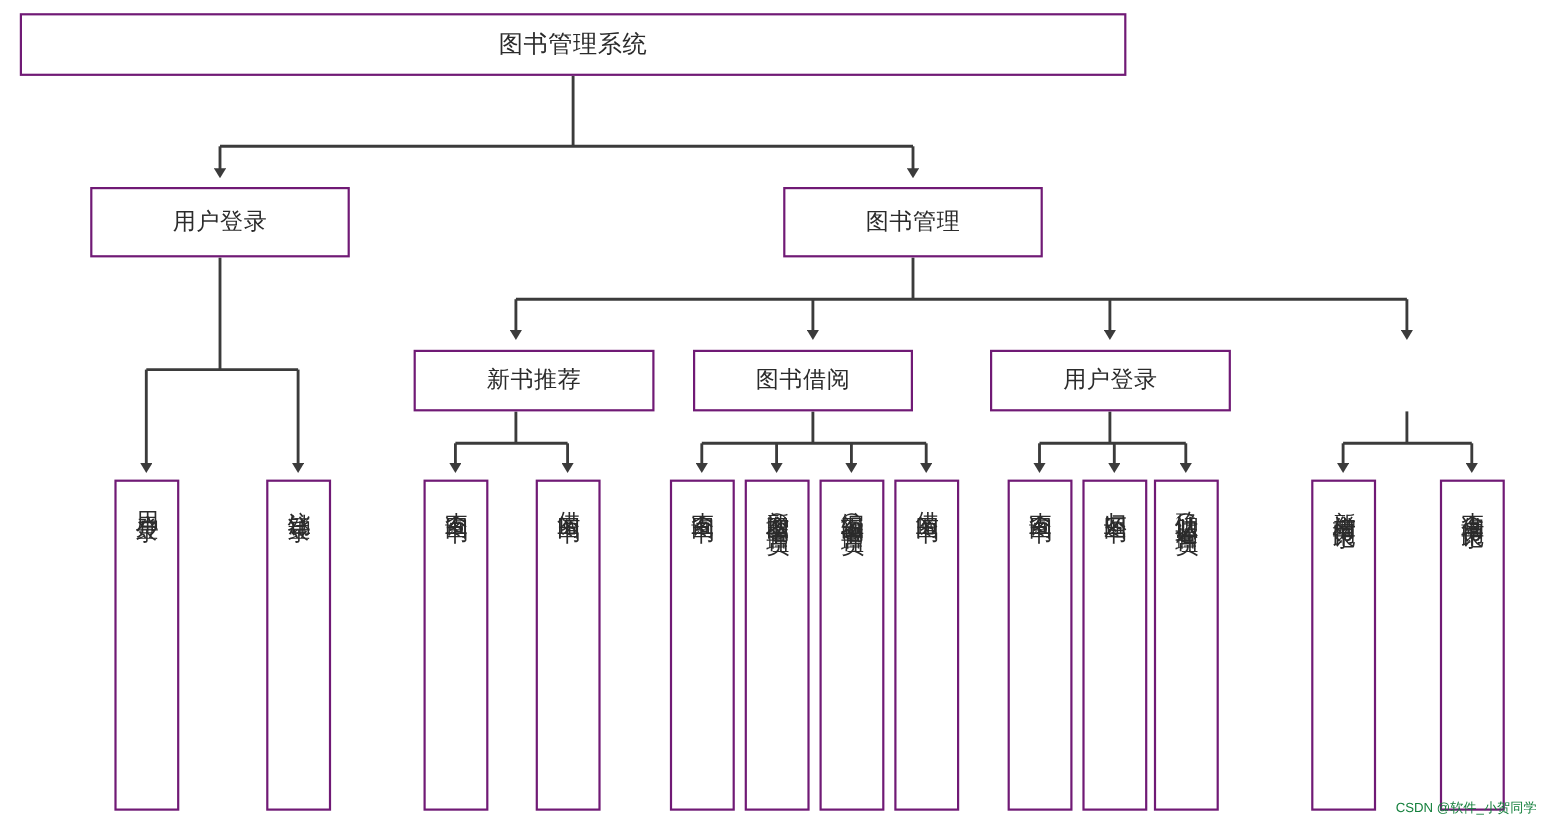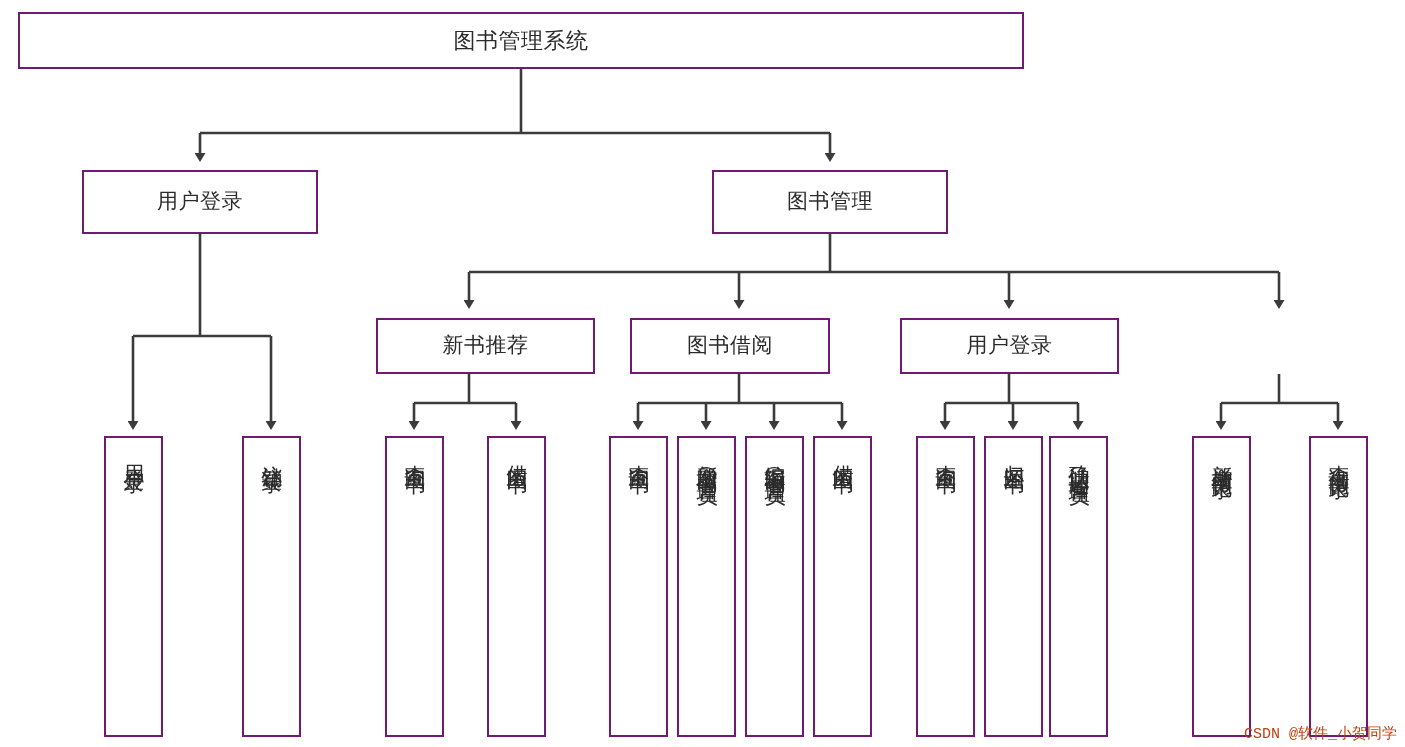--- a/index.html
+++ b/index.html
@@ -56,25 +56,25 @@
     text-orientation: upright;
     font-size: 21px;
     letter-spacing: 3px;
     line-height: 1;
   }
   #root-node .label { font-size: 22px; }
   #watermark {
     position: absolute;
     right: 8px;
     bottom: 4px;
-    font-size: 15px;
-    color: #c2410c;
+    font-size: 12px;
+    color: #15803d;
     white-space: nowrap;
     z-index: 5;
-    font-family: Liberation Mono, monospace;
+    font-family: Liberation Sans, sans-serif;
   }
 </style>
 </head>
 <body>
 
 <div id="canvas">
 
   <svg id="edges" viewBox="0 0 1405 747">
     <defs>
       <marker id="arrow" markerWidth="9" markerHeight="11" refX="1" refY="5.5" orient="auto" markerUnits="userSpaceOnUse">

